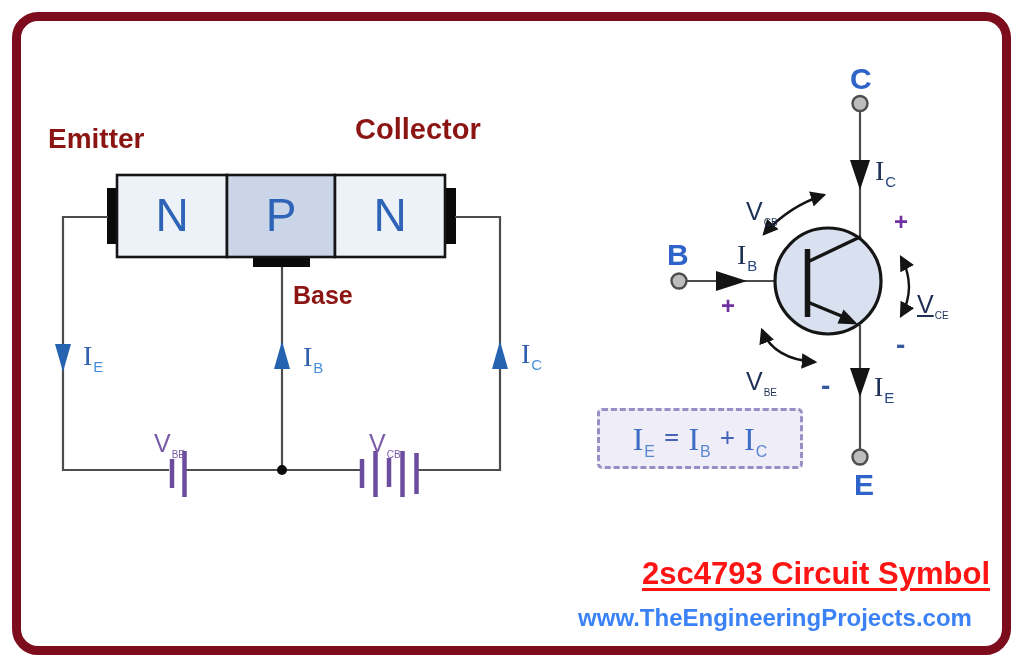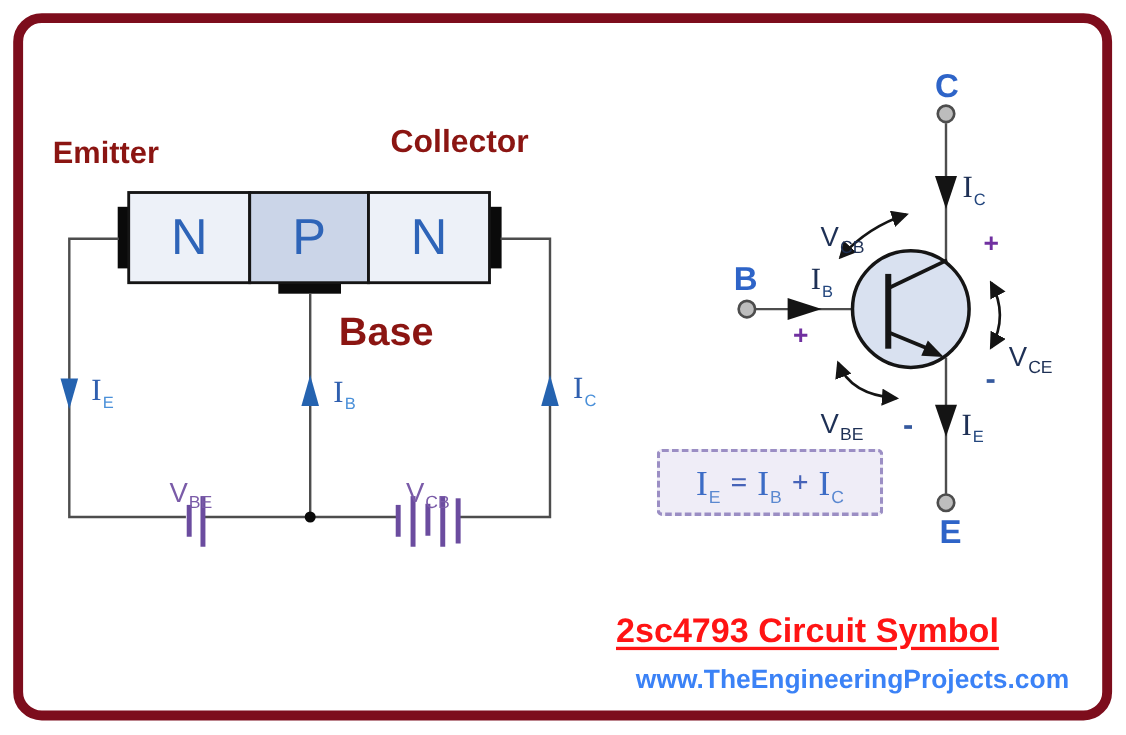--- a/index.html
+++ b/index.html
@@ -10,31 +10,31 @@
   .abs{position:absolute;white-space:nowrap;}
   .darkred-label{font-weight:700;font-size:28px;color:#8B1512;}
   .region-letter{font-size:46px;color:#2E64B8;text-align:center;line-height:1;}
   .term-label{font-weight:700;font-size:30px;color:#2E64C8;}
   .cur{font-family:"Liberation Serif",serif;font-size:28px;color:#2F5FAF;line-height:1;text-align:right;}
   .cur .sub{display:inline-block;font-family:"Liberation Sans",sans-serif;font-size:15px;
             transform:translateY(7px);margin-left:1px;color:#4A90D9;}
   .cur.dark{color:#1E3055;}
   .cur.dark .sub{color:#24477E;}
   .vlab{font-size:25px;color:#7A5BA8;line-height:1;}
-  .vlab .sub{display:inline-block;font-size:16px;transform:translateY(6px);margin-left:1px;margin-top:36px;}
+  .vlab .sub{display:inline-block;font-size:10px;transform:translateY(6px);margin-left:1px;margin-top:36px;}
   .vlab.dark{color:#1E3055;}
   .sign{font-weight:700;font-size:24px;color:#7030A0;line-height:1;}
   .sign.minus{color:#35599E;font-size:28px;}
   .eq-box{position:absolute;left:597px;top:408px;width:206px;height:61px;
           border:3px dashed #9B8EC4;border-radius:5px;background:#EFEDF7;
           display:flex;align-items:center;justify-content:center;gap:9px;box-sizing:border-box;}
   .eq-box .cur{font-size:32px;color:#3C6CC6;}
   .eq-box .cur .sub{font-size:16px;color:#5A88D0;}
   .eq-op{font-family:"Liberation Serif",serif;font-size:27px;color:#4663B8;font-weight:700;}
-  .footer-title{font-weight:700;font-size:31px;color:#FF1414;text-align:left;
+  .footer-title{font-weight:700;font-size:31px;color:#FF1414;text-align:right;
                 text-decoration:underline;text-decoration-thickness:2.5px;text-underline-offset:4px;}
   .footer-url{font-weight:700;font-size:24px;color:#3b82f6;text-align:center;}
   svg{position:absolute;left:0;top:0;}
 </style>
 </head>
 <body>
 
 <div class="canvas">
 
   <svg width="1024" height="668" viewBox="0 0 1024 668">
@@ -94,21 +94,21 @@
       <circle cx="679" cy="281" r="7.5" fill="#BDBDBD" stroke="#4D4D4D" stroke-width="2.4"></circle>
       <circle cx="860" cy="457" r="7.5" fill="#BDBDBD" stroke="#4D4D4D" stroke-width="2.4"></circle>
       <path d="M 764 234 Q 789 206 824 195" fill="none" stroke="#141414" stroke-width="2.4" marker-start="url(#ah)" marker-end="url(#ah)"></path>
       <path d="M 901 257 Q 917 287 901 316" fill="none" stroke="#141414" stroke-width="2.4" marker-start="url(#ah)" marker-end="url(#ah)"></path>
       <path d="M 762 330 Q 773 359 815 362" fill="none" stroke="#141414" stroke-width="2.4" marker-start="url(#ah)" marker-end="url(#ah)"></path>
     </g>
   </svg>
 
   <div class="abs darkred-label" style="left:355px;top:113px;font-size:29px;">Collector</div>
   <div class="abs darkred-label" style="left:48px;top:123px;">Emitter</div>
-  <div class="abs darkred-label" style="left:308px;top:281px;font-size:36px;">Base</div>
+  <div class="abs darkred-label" style="left:293px;top:281px;font-size:25px;">Base</div>
 
   <div class="abs region-letter" style="left:117px;top:192px;width:110px;">N</div>
   <div class="abs region-letter" style="left:227px;top:192px;width:108px;">P</div>
   <div class="abs region-letter" style="left:335px;top:192px;width:110px;">N</div>
 
   <div class="abs cur" style="left:83px;top:342px;">
     <span>I</span><span class="sub">E</span>
   </div>
   <div class="abs cur" style="left:303px;top:343px;">
     <span>I</span><span class="sub">B</span>
@@ -134,21 +134,21 @@
   <div class="abs cur dark" style="left:737px;top:241px;">
     <span>I</span><span class="sub">B</span>
   </div>
   <div class="abs cur dark" style="left:874px;top:373px;">
     <span>I</span><span class="sub">E</span>
   </div>
 
   <div class="abs vlab dark" style="left:746px;top:176px;">
     <span>V</span><span class="sub">CB</span>
   </div>
-  <div class="abs vlab dark" style="left:917px;top:285px;">
+  <div class="abs vlab dark" style="left:917px;top:269px;text-decoration:underline;">
     <span>V</span><span class="sub">CE</span>
   </div>
   <div class="abs vlab dark" style="left:746px;top:346px;">
     <span>V</span><span class="sub">BE</span>
   </div>
 
   <div class="abs sign" style="left:894px;top:210px;">+</div>
   <div class="abs sign" style="left:721px;top:294px;">+</div>
   <div class="abs sign minus" style="left:896px;top:331px;">-</div>
   <div class="abs sign minus" style="left:821px;top:372px;">-</div>

